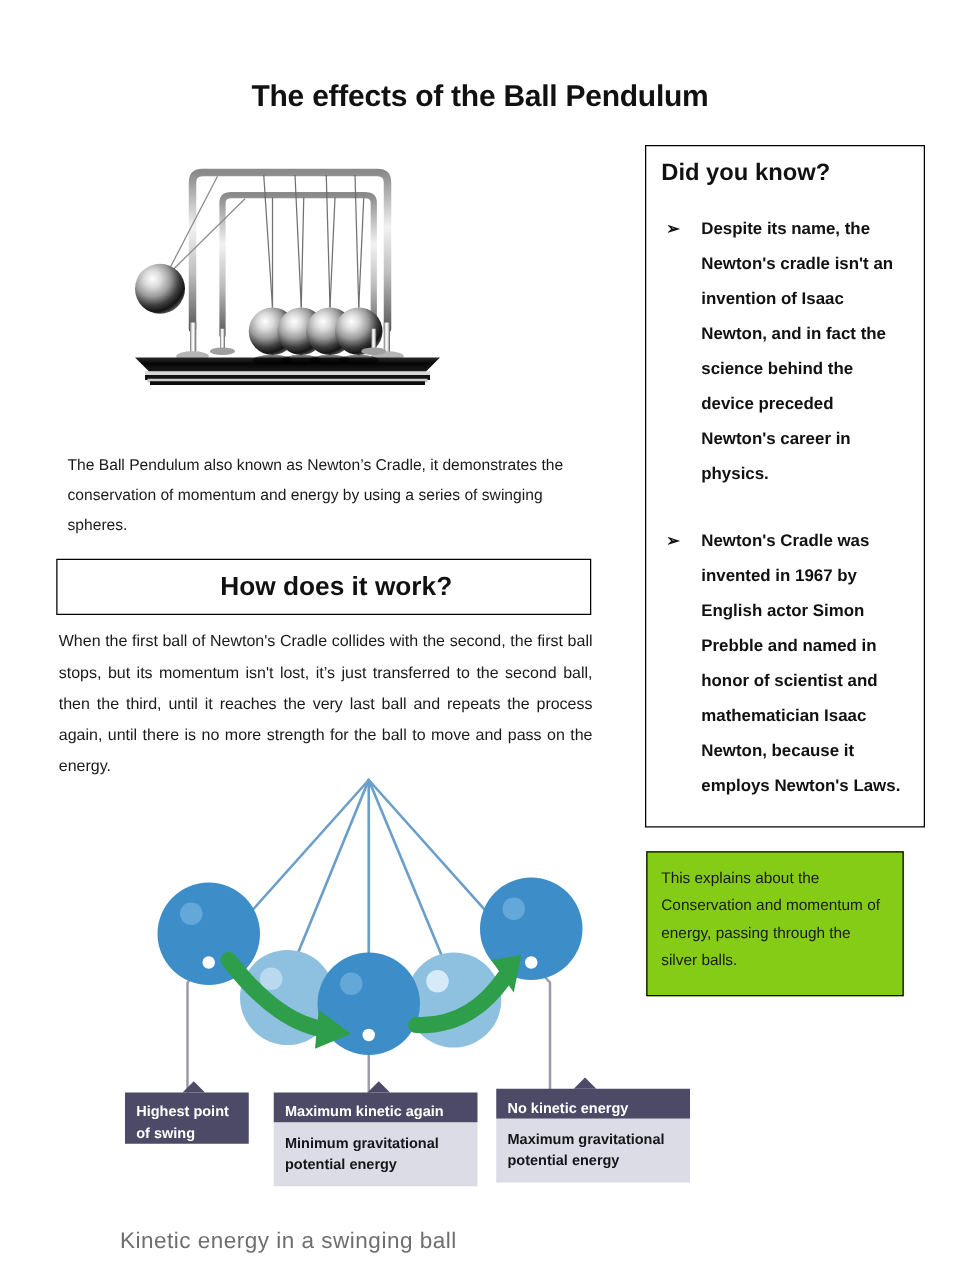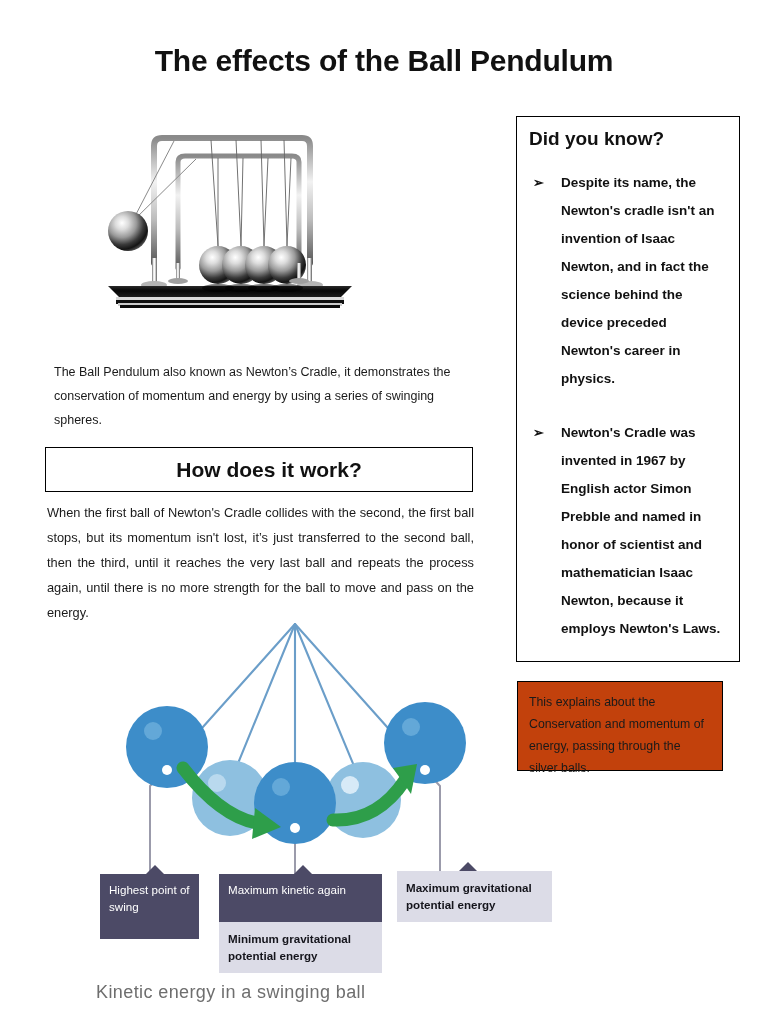--- a/index.html
+++ b/index.html
@@ -12,25 +12,25 @@
     height: 1024px;
     position: relative;
     overflow: hidden;
     font-family: "Liberation Sans", sans-serif;
     color: #000000;
   }
 
   
   .page-title {
     position: absolute;
-    top: 44px;
+    top: 64px;
     left: 0;
     width: 768px;
     text-align: center;
-    font-size: 30px;
+    font-size: 24px;
     font-weight: bold;
     letter-spacing: -0.2px;
     color: #111111;
   }
 
   
   .cradle-figure {
     position: absolute;
     left: 96px;
     top: 118px;
@@ -123,24 +123,24 @@
     line-height: 28px;
     color: #111111;
   }
 
   
   .explains-box {
     position: absolute;
     left: 517px;
     top: 681px;
     width: 206px;
-    height: 90px;
+    height: 116px;
     border: 1.3px solid #000000;
     box-sizing: border-box;
-    background: #c2410c;
+    background: #84cc16;
     padding: 9px 10px 0 11px;
   }
   .explains-text {
     font-size: 12.3px;
     line-height: 22px;
     color: #1a1a1a;
   }
 
   
   .pendulum-figure {
@@ -152,23 +152,23 @@
   }
 
   
   .callout {
     position: absolute;
   }
   .callout .cal-dark {
     background: #4c4a66;
     color: #ffffff;
     font-size: 11.6px;
-    font-weight: normal;
+    font-weight: bold;
     line-height: 17px;
-    padding: 7px 9px 24px 9px;
+    padding: 7px 9px 0 9px;
     box-sizing: border-box;
   }
   .callout .cal-light {
     background: #dcdce7;
     color: #15151c;
     font-size: 11.6px;
     font-weight: bold;
     line-height: 17px;
     padding: 8px 9px 9px 9px;
     box-sizing: border-box;
@@ -360,16 +360,17 @@
 </div>
 
 <div class="callout" id="callout-2">
   <div class="notch"></div>
   <div class="cal-dark">Maximum kinetic again</div>
   <div class="cal-light">Minimum gravitational potential energy</div>
 </div>
 
 <div class="callout" id="callout-3">
   <div class="notch"></div>
+  <div class="cal-dark">No kinetic energy</div>
   <div class="cal-light">Maximum gravitational potential energy</div>
 </div>
 
 <div class="figure-caption">Kinetic energy in a swinging ball</div>
 
 </body></html>

